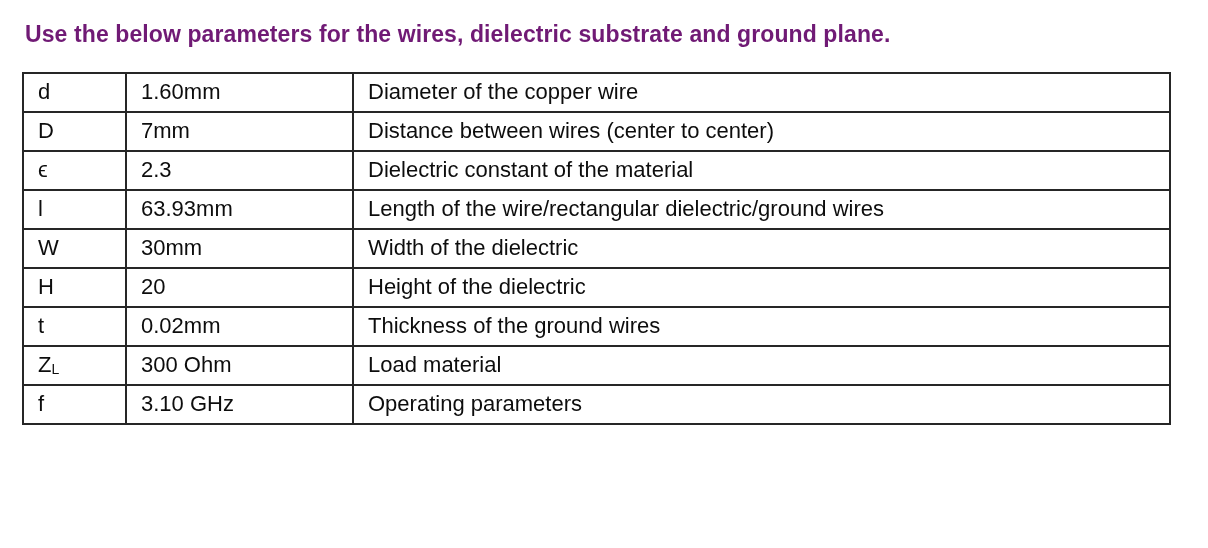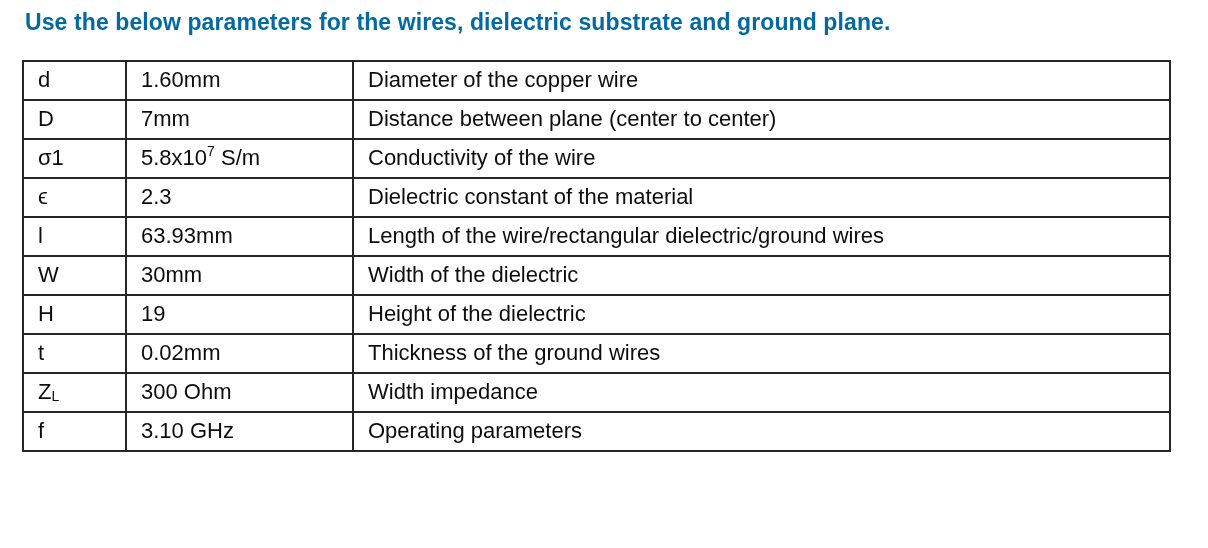--- a/index.html
+++ b/index.html
@@ -13,22 +13,22 @@
     font-family: "Liberation Sans", sans-serif;
     color: #000000;
     overflow: hidden;
   }
   .page {
     padding: 9px 0 0 22px;
   }
   .doc-title {
     font-size: 23px;
     font-weight: bold;
-    color: #0369a1;
-    margin: 0 0 0 3px;
+    color: #701a75;
+    margin: 12px 0 0 3px;
     letter-spacing: 0.1px;
   }
   table.param-table {
     border-collapse: collapse;
     table-layout: fixed;
     width: 1147px;
     margin-top: 24px;
   }
   table.param-table td {
     border: 2px solid #262626;
@@ -80,56 +80,51 @@
     </colgroup>
     <tbody>
       <tr>
         <td class="c1"><span>d</span><sub></sub></td>
         <td class="c2"><span>1.60mm</span><sup></sup><span></span></td>
         <td class="c3"><span>Diameter of the copper wire</span></td>
       </tr>
       <tr>
         <td class="c1"><span>D</span><sub></sub></td>
         <td class="c2"><span>7mm</span><sup></sup><span></span></td>
-        <td class="c3"><span>Distance between plane (center to center)</span></td>
-      </tr>
-      <tr>
-        <td class="c1"><span>σ1</span><sub></sub></td>
-        <td class="c2"><span>5.8x10</span><sup>7</sup><span> S/m</span></td>
-        <td class="c3"><span>Conductivity of the wire</span></td>
+        <td class="c3"><span>Distance between wires (center to center)</span></td>
       </tr>
       <tr>
         <td class="c1"><span>ϵ</span><sub></sub></td>
         <td class="c2"><span>2.3</span><sup></sup><span></span></td>
         <td class="c3"><span>Dielectric constant of the material</span></td>
       </tr>
       <tr>
         <td class="c1"><span>l</span><sub></sub></td>
         <td class="c2"><span>63.93mm</span><sup></sup><span></span></td>
         <td class="c3"><span>Length of the wire/rectangular dielectric/ground wires</span></td>
       </tr>
       <tr>
         <td class="c1"><span>W</span><sub></sub></td>
         <td class="c2"><span>30mm</span><sup></sup><span></span></td>
         <td class="c3"><span>Width of the dielectric</span></td>
       </tr>
       <tr>
         <td class="c1"><span>H</span><sub></sub></td>
-        <td class="c2"><span>19</span><sup></sup><span></span></td>
+        <td class="c2"><span>20</span><sup></sup><span></span></td>
         <td class="c3"><span>Height of the dielectric</span></td>
       </tr>
       <tr>
         <td class="c1"><span>t</span><sub></sub></td>
         <td class="c2"><span>0.02mm</span><sup></sup><span></span></td>
         <td class="c3"><span>Thickness of the ground wires</span></td>
       </tr>
       <tr>
         <td class="c1"><span>Z</span><sub>L</sub></td>
         <td class="c2"><span>300 Ohm</span><sup></sup><span></span></td>
-        <td class="c3"><span>Width impedance</span></td>
+        <td class="c3"><span>Load material</span></td>
       </tr>
       <tr>
         <td class="c1"><span>f</span><sub></sub></td>
         <td class="c2"><span>3.10 GHz</span><sup></sup><span></span></td>
         <td class="c3"><span>Operating parameters</span></td>
       </tr>
     </tbody>
   </table>
 
 </div>

